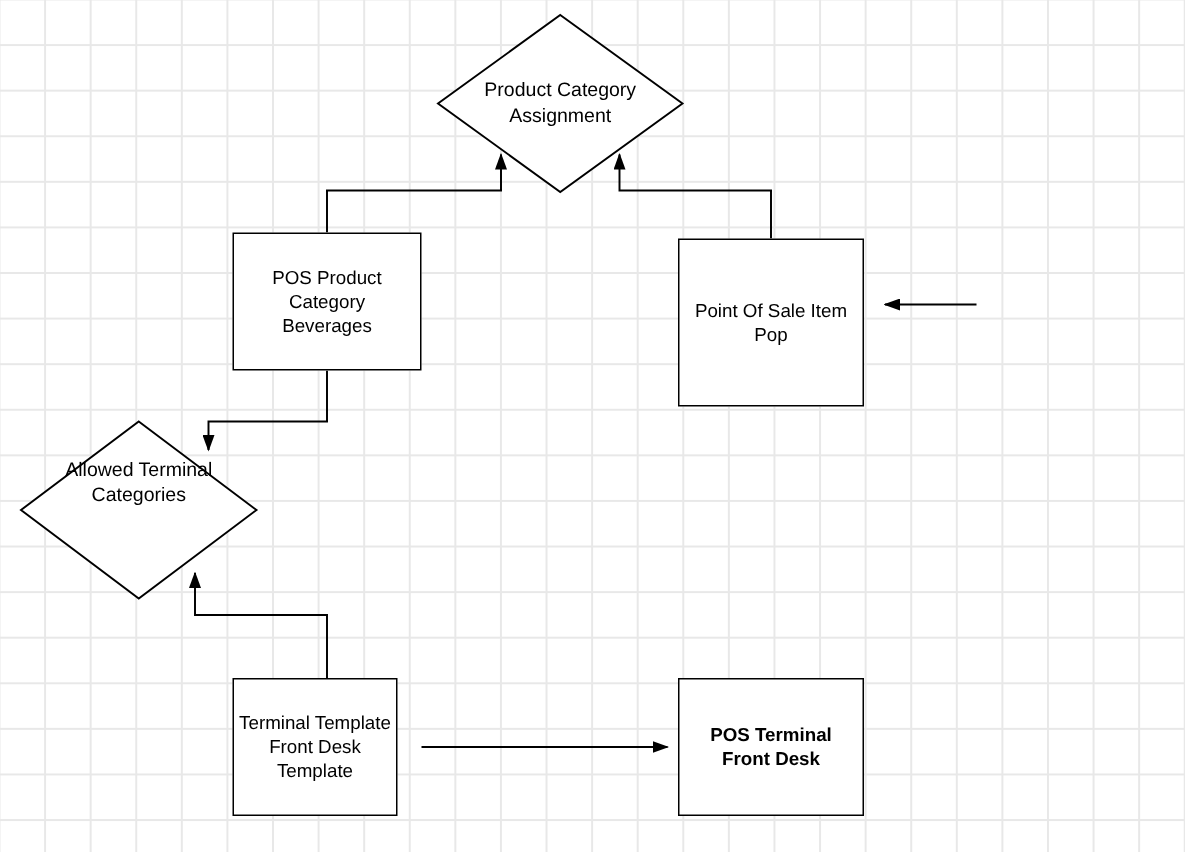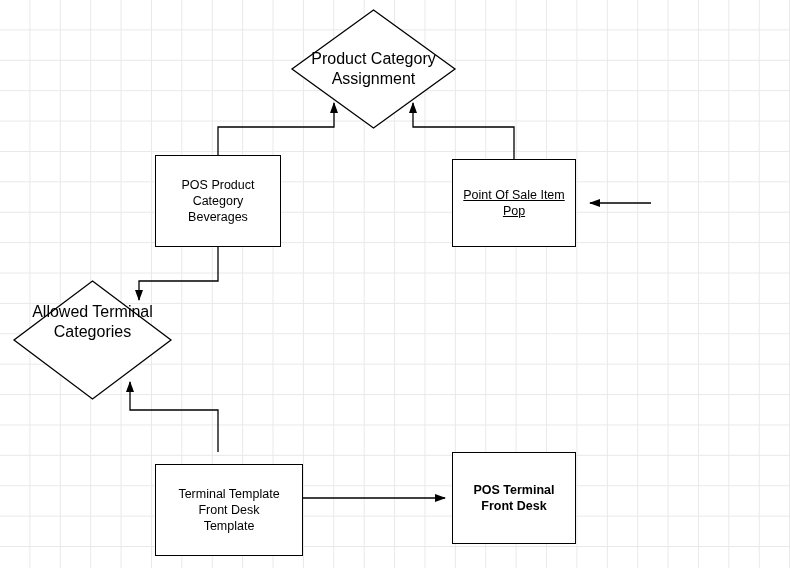--- a/index.html
+++ b/index.html
@@ -53,21 +53,21 @@
     position: absolute;
     left: 0;
     top: 0;
     width: 100%;
     height: 100%;
     display: flex;
     align-items: center;
     justify-content: center;
     text-align: center;
     font-family: "Liberation Sans", sans-serif;
-    font-size: 16px;
+    font-size: 13px;
     color: #000000;
     line-height: 1.28;
     z-index: 3;
     pointer-events: none;
   }
   .lbl { white-space: pre-line; }
 </style>
 </head>
 <body>
 
@@ -106,27 +106,27 @@
     <span class="lbl">Allowed Terminal
 Categories</span>
   </div>
 
   <div class="node rect" style="left:155px; top:155px; width:126px; height:92px;">
     <span class="lbl">POS Product
 Category
 Beverages</span>
   </div>
 
-  <div class="node rect" style="left:452px; top:159px; width:124px; height:88px;text-decoration:underline;">
+  <div class="node rect" style="left:452px; top:159px; width:124px; height:112px;">
     <span class="lbl">Point Of Sale Item
 Pop</span>
   </div>
 
 
-  <div class="node rect" style="left:155px; top:464px; width:148px; height:92px;align-items:center;">
+  <div class="node rect" style="left:155px; top:452px; width:110px; height:92px;align-items:center;">
     <span class="lbl">Terminal Template
 Front Desk
 Template</span>
   </div>
 
   <div class="node rect" style="left:452px; top:452px; width:124px; height:92px;font-weight:bold;">
     <span class="lbl">POS Terminal
 Front Desk</span>
   </div>
 

